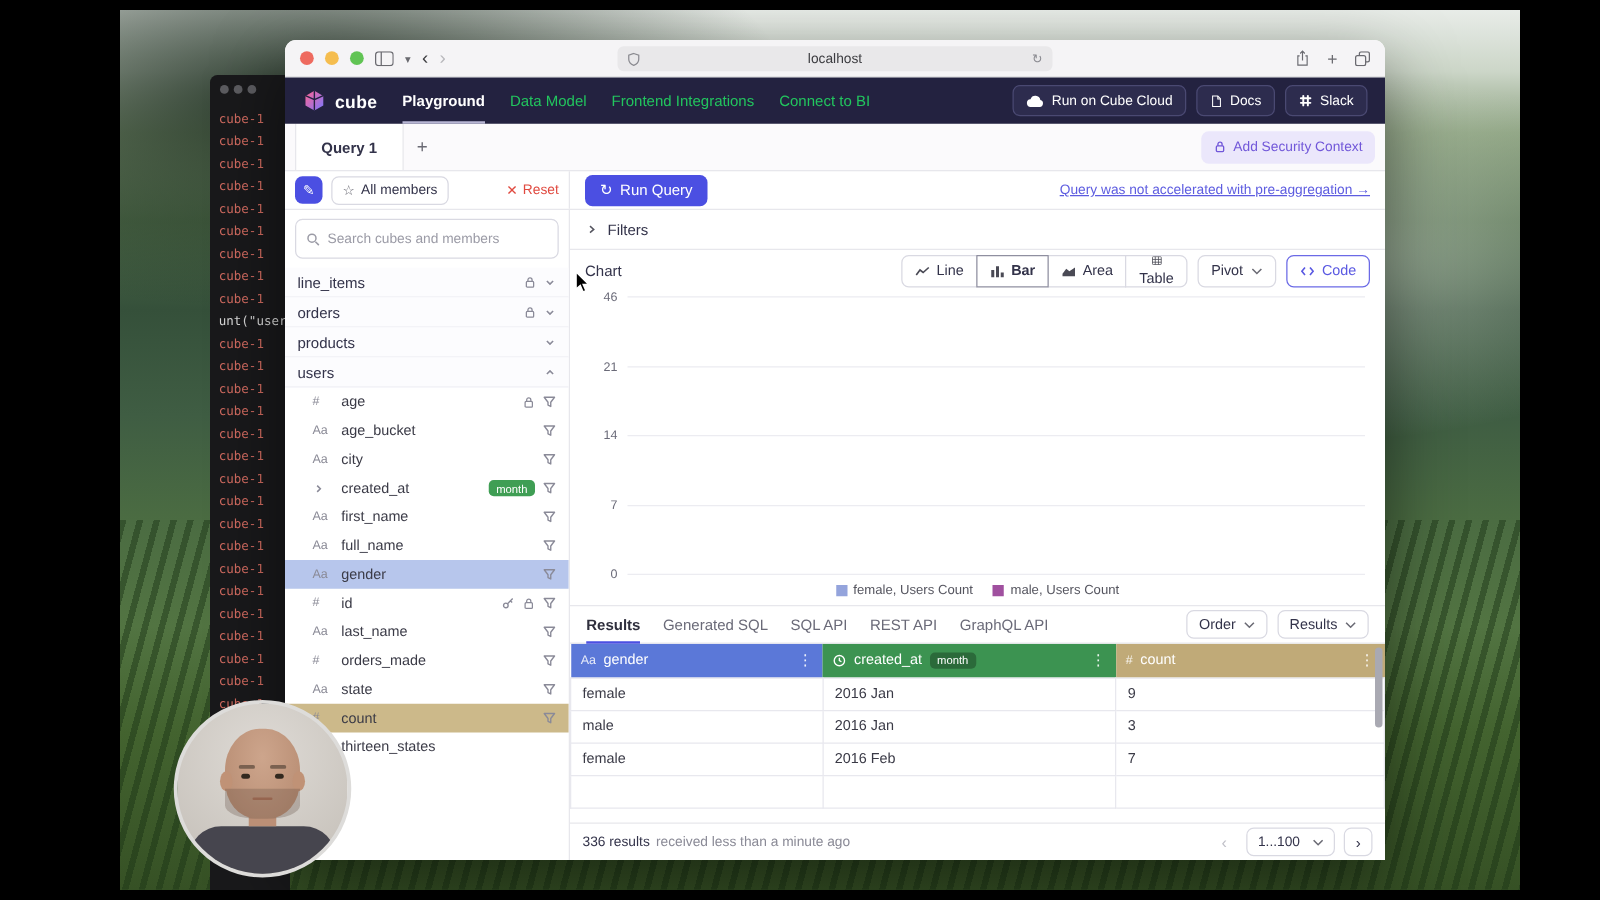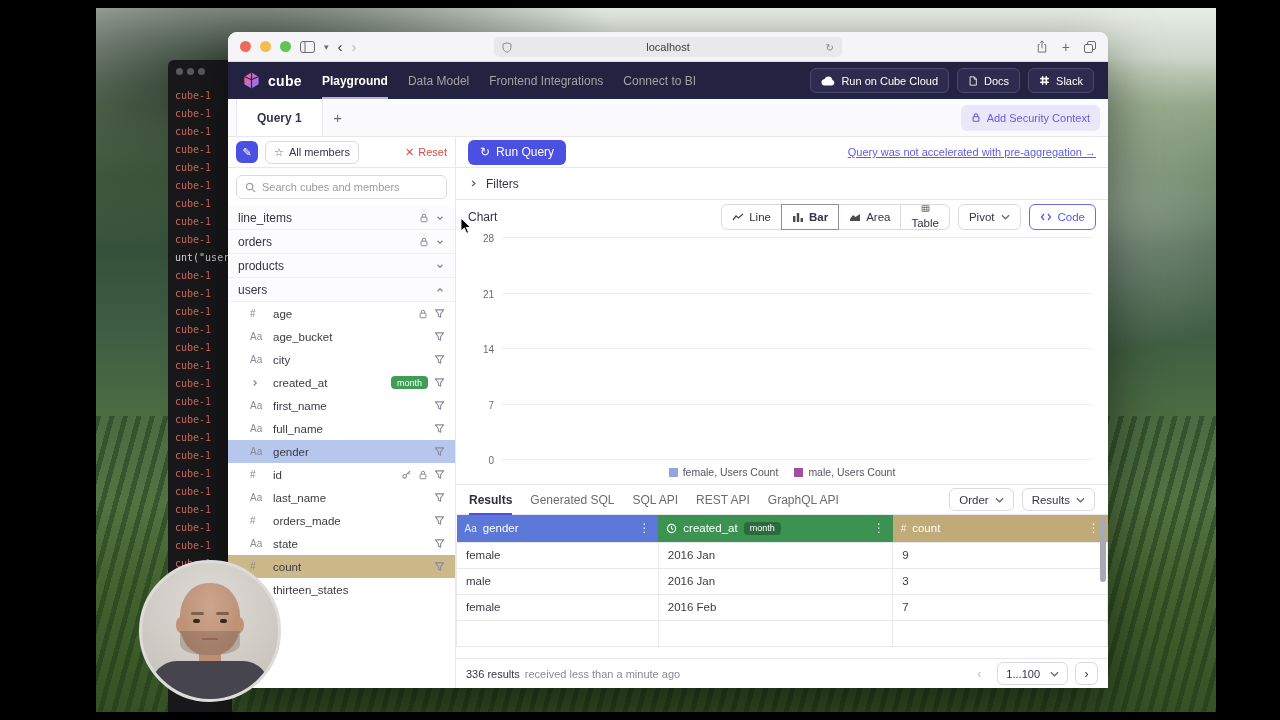--- a/index.html
+++ b/index.html
@@ -56,21 +56,21 @@
   }
   .url-field .side { position:absolute; font-size:10px; color:#8a8a90; }
   .toolbar .right { margin-left:auto; display:flex; gap:14px; }
   
   .navbar {
     flex:none; height:37px; background:#232240; display:flex; align-items:center;
     gap:20px; padding:0 14px; position:relative;
   }
   .logo { display:flex; align-items:center; gap:7px; }
   .logo-text { color:#fff; font-size:14px; font-weight:bold; letter-spacing:.3px; }
-  .nav-item { font-size:12px; color:#a3a3a3; height:37px; display:flex; align-items:center; position:relative; cursor:default; }
+  .nav-item { font-size:12px; color:#22c55e; height:37px; display:flex; align-items:center; position:relative; cursor:default; }
   .nav-item.active { color:#fff; font-weight:bold; }
   .nav-item.active::after { content:""; position:absolute; left:0; right:0; bottom:0; height:2px; background:#b8b6d4; }
   .nav-actions { margin-left:auto; display:flex; gap:8px; }
   .nav-btn {
     background:#2d2c4e; border:1px solid #4a4972; color:#fff; font-size:11px;
     padding:0 10px; height:25px; border-radius:6px; display:flex; gap:6px; align-items:center;
   }
   
   .tabstrip { flex:none; height:38px; background:#fbfafc; border-bottom:1px solid #e7e7ec; display:flex; align-items:stretch; padding:0 0 0 8px; }
   .query-tab {
@@ -89,21 +89,21 @@
   .edit-btn { width:22px; height:22px; background:#4b4fe2; border-radius:6px; color:#fff; font-size:11px; display:flex; align-items:center; justify-content:center; }
   .allmembers { border:1px solid #d9d9e2; border-radius:6px; height:23px; padding:0 8px; font-size:11px; display:flex; gap:5px; align-items:center; color:#33334a; background:#fff; }
   .reset-btn { margin-left:auto; color:#e0493f; font-size:11px; display:flex; gap:4px; align-items:center; }
   .controls-right { flex:1; display:flex; align-items:center; padding:0 12px; }
   .run-btn { background:#4b4fe2; color:#fff; font-size:12px; height:25px; padding:0 12px; border-radius:6px; display:flex; gap:6px; align-items:center; }
   .preagg-link { margin-left:auto; color:#5d5ce0; font-size:11px; text-decoration:underline; }
   
   .body-wrap { flex:1; min-height:0; display:flex; }
   .left-panel { width:228px; flex:none; border-right:1px solid #e7e7ec; display:flex; flex-direction:column; background:#fff; }
   .search-wrap { padding:7px 8px; flex:none; }
-  .search-box { height:24px; border:1px solid #d9d9e2; border-radius:6px; display:flex; align-items:center; gap:6px; padding:4px 8px; background:#fff; }
+  .search-box { height:32px; border:1px solid #d9d9e2; border-radius:6px; display:flex; align-items:center; gap:6px; padding:4px 8px; background:#fff; }
   .search-box input { border:none; outline:none; flex:1; font-size:11px; color:#3a3a46; font-family:"Liberation Sans",sans-serif; background:transparent; }
   .search-box input::placeholder { color:#9b9ba6; }
   .tree { flex:1; overflow:hidden; }
   .cube-row { height:24px; display:flex; align-items:center; gap:6px; padding:0 10px; border-bottom:1px solid #f0f0f5; font-size:12px; color:#33334a; background:#fcfcfe; }
   .cube-name { flex:1; }
   .member-row { height:23px; display:flex; align-items:center; gap:6px; padding:0 10px 0 22px; font-size:11.5px; color:#3a3a46; }
   .member-row .prefix { color:#8a8a96; font-size:10px; width:17px; flex:none; display:flex; align-items:center; }
   .member-name { flex:1; }
   .member-row.sel-dim { background:#b7c6ec; }
   .member-row.sel-meas { background:#ccb98a; }
@@ -593,21 +593,21 @@
               <span>Code</span>
             </span>
           </div>
         </div>
         <div class="chart-area">
           <div class="y-axis">
               <div class="y-label" style="bottom: 0%;">0</div>
               <div class="y-label" style="bottom: 25%;">7</div>
               <div class="y-label" style="bottom: 50%;">14</div>
               <div class="y-label" style="bottom: 75%; margin-top: 32px;">21</div>
-              <div class="y-label" style="bottom: 100%;">28</div>
+              <div class="y-label" style="bottom: 100%;">46</div>
             </div>
           <div class="plot">
               <div class="gridline" style="bottom: 0%;"></div>
               <div class="gridline" style="bottom: 25%;"></div>
               <div class="gridline" style="bottom: 50%;"></div>
               <div class="gridline" style="bottom: 75%;"></div>
               <div class="gridline" style="bottom: 100%;"></div>
               <div class="bars">
                 <div class="bar">
                   <div style="height: 25%; background: rgb(160, 80, 159);"></div>

